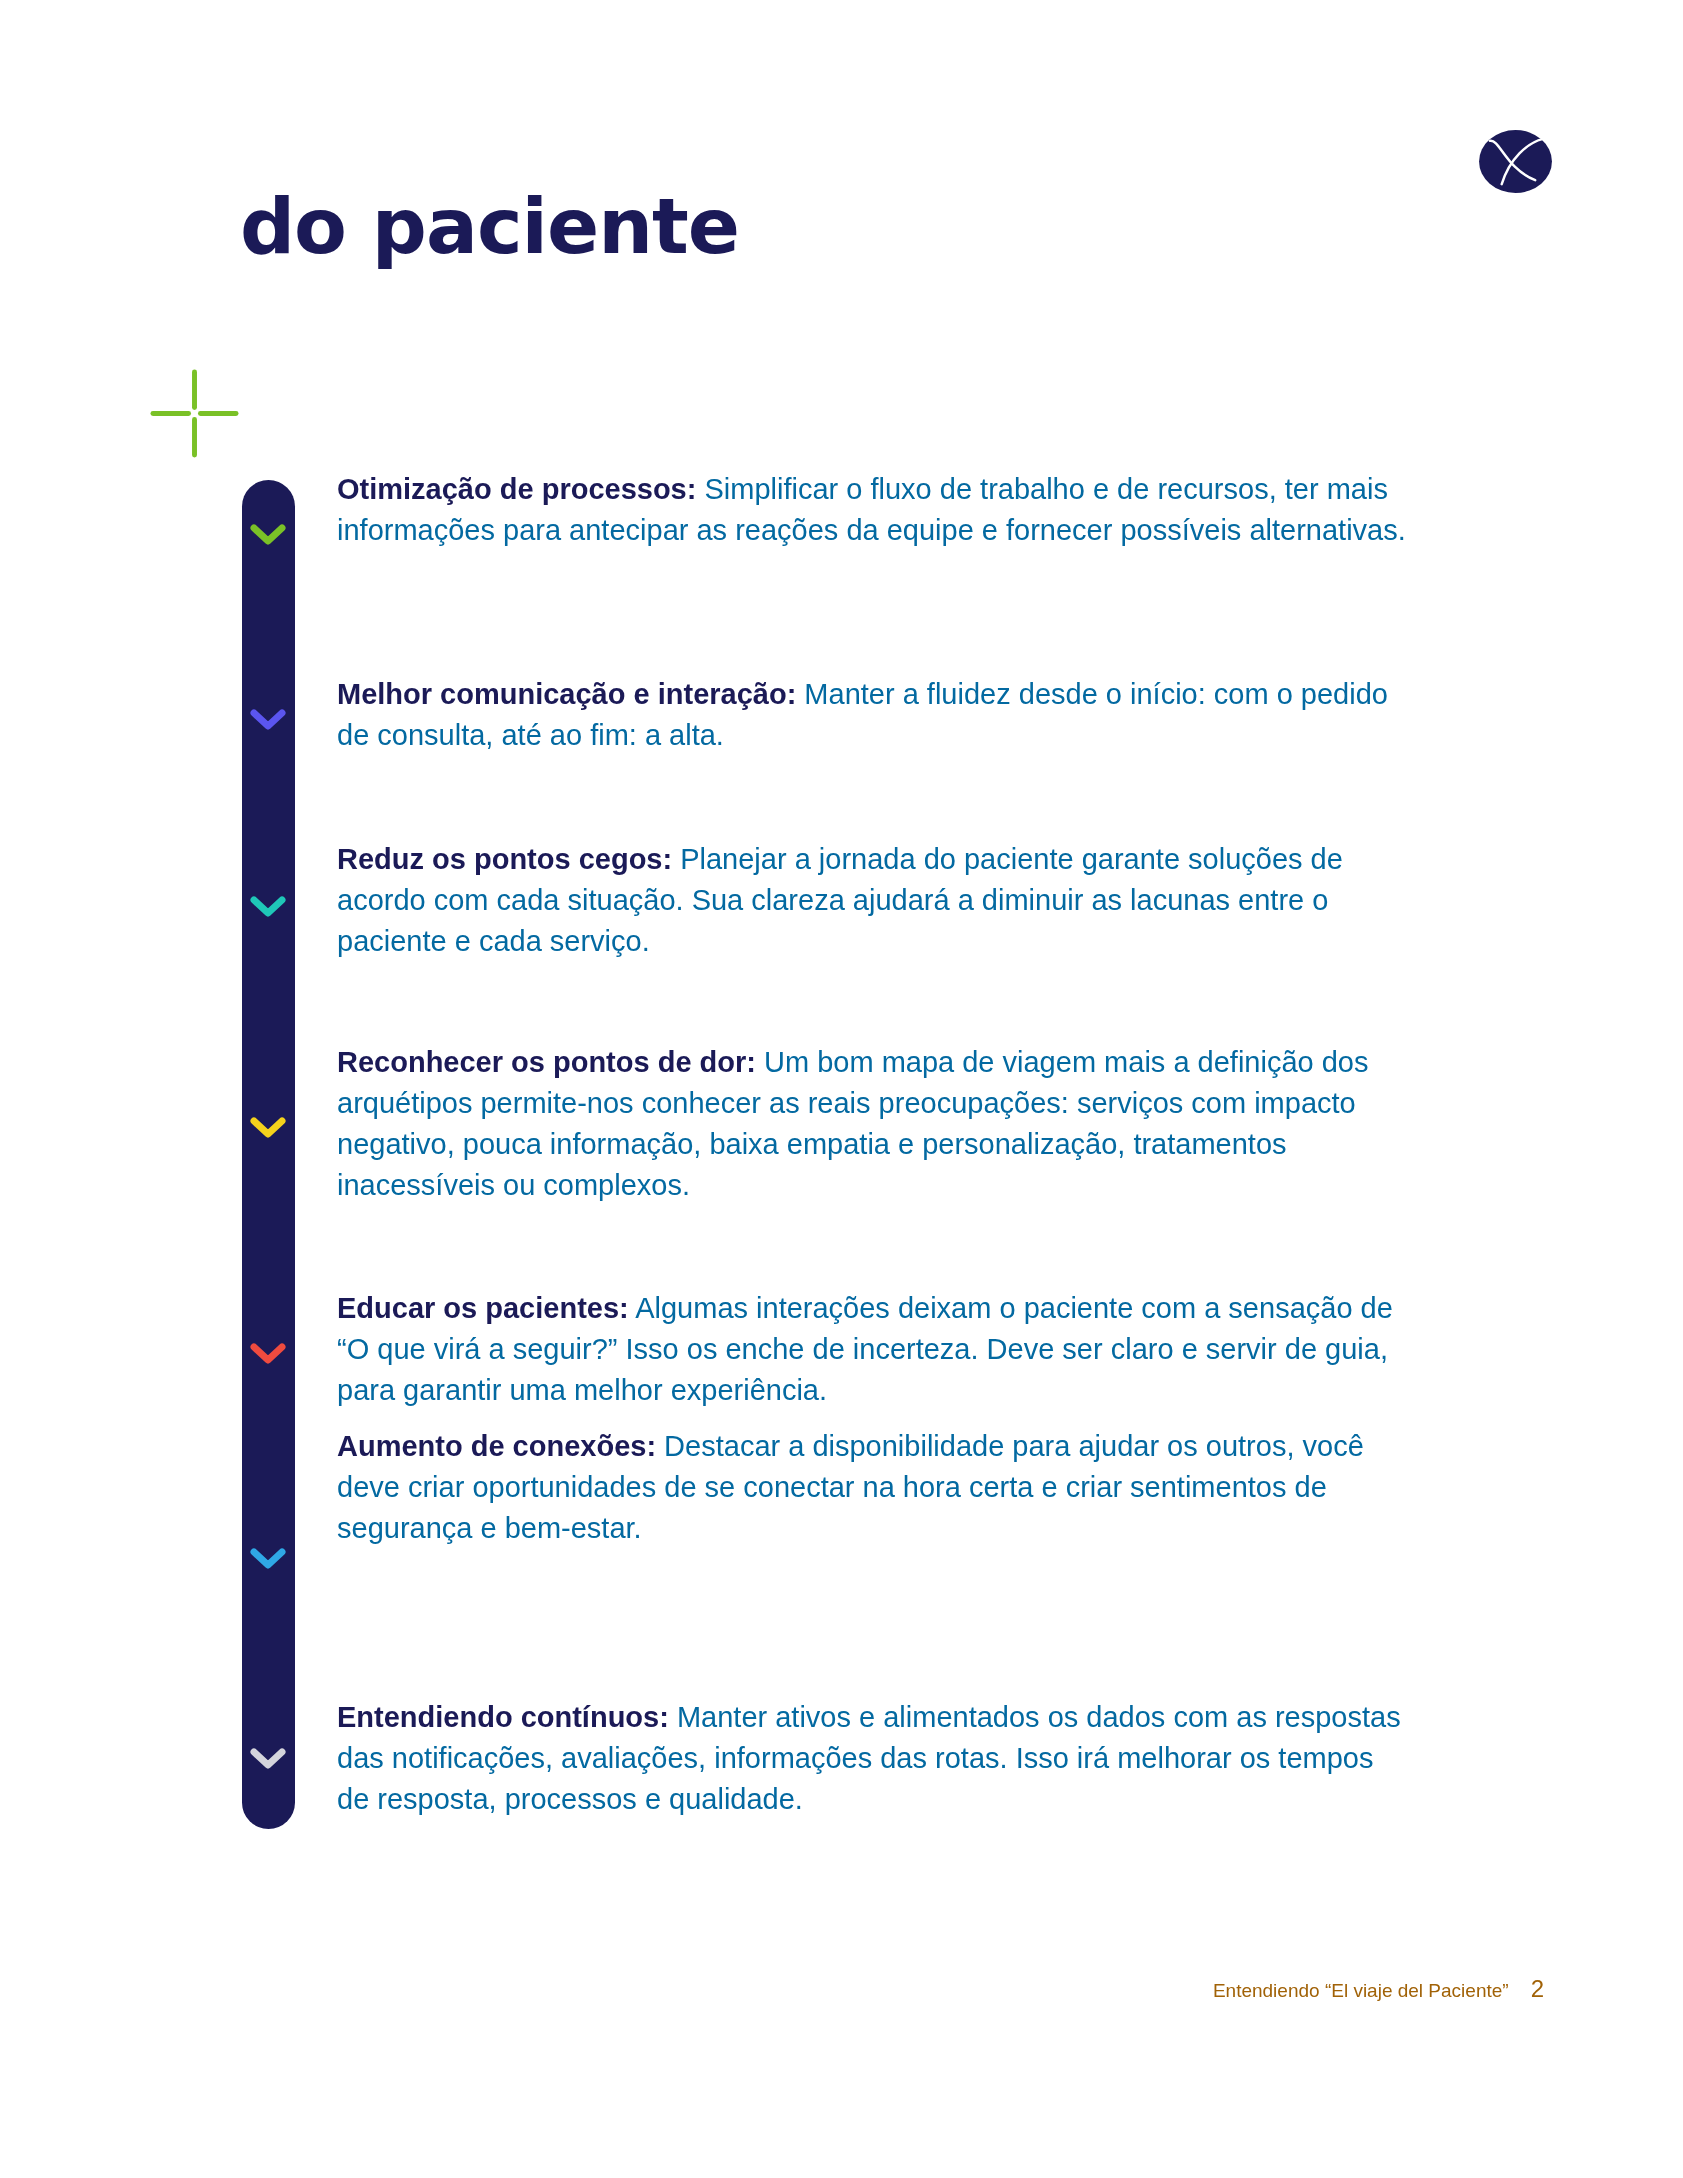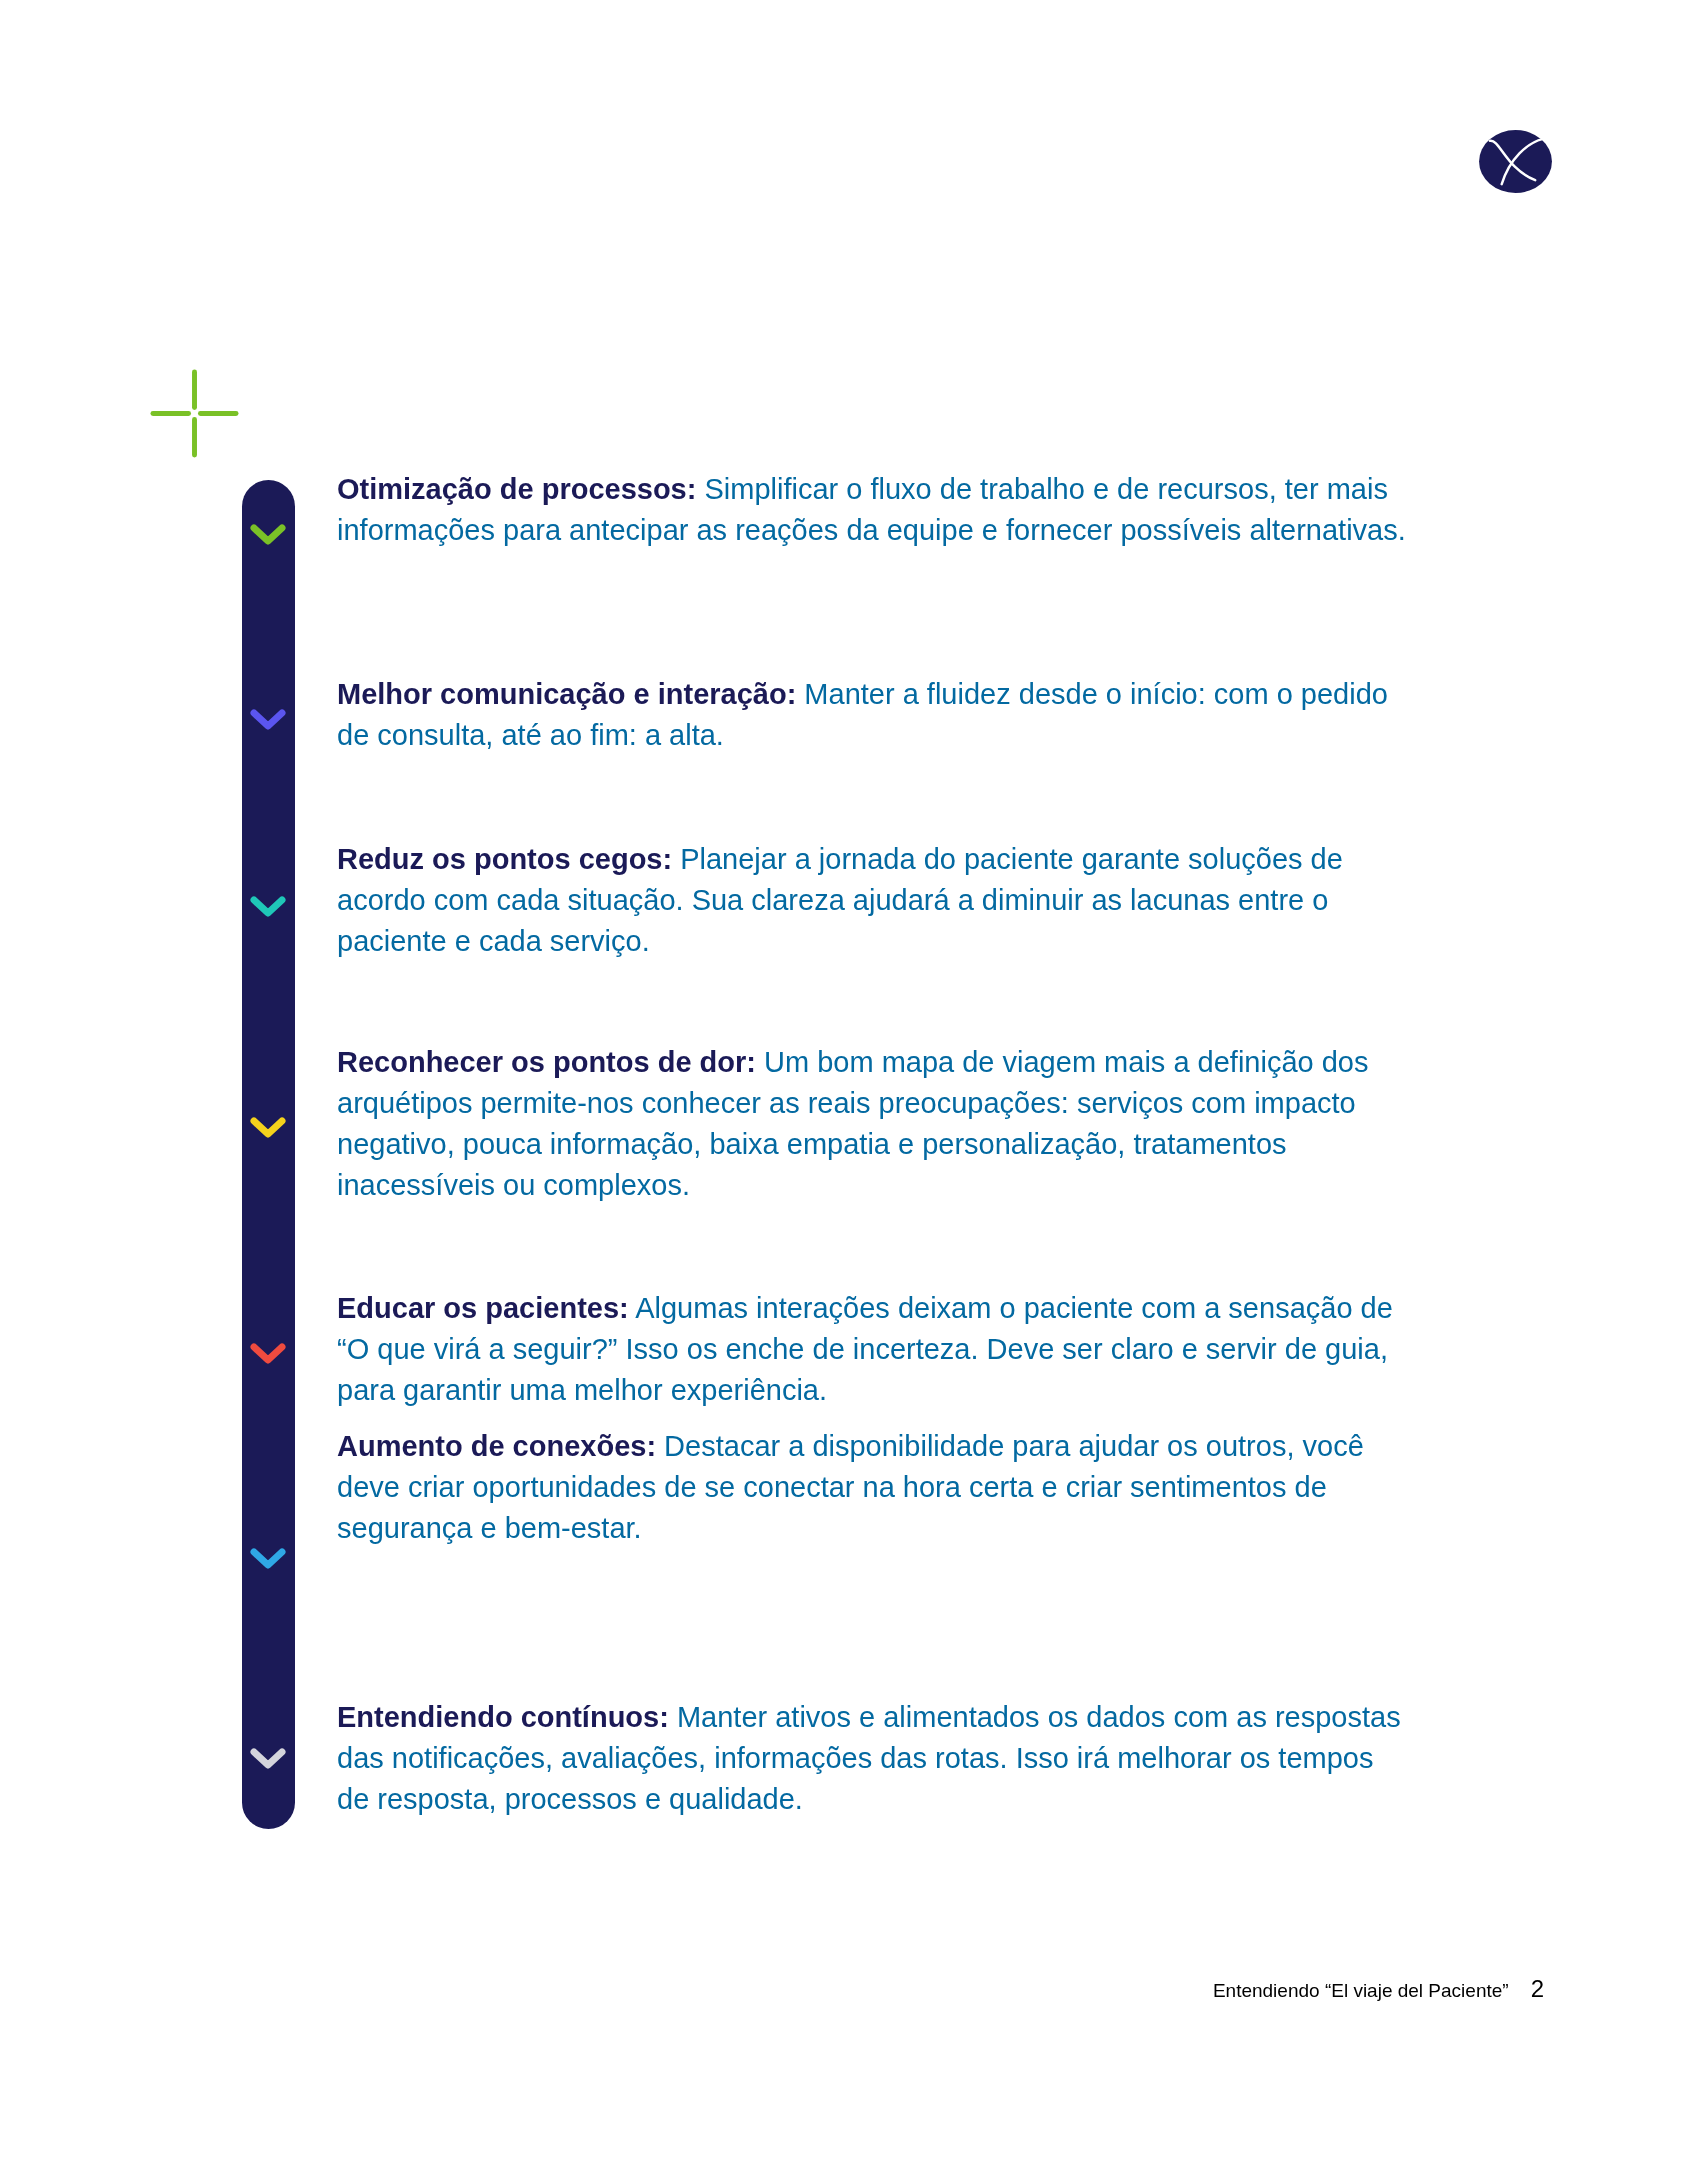--- a/index.html
+++ b/index.html
@@ -32,35 +32,36 @@
   }
   .item {
     position: absolute; left: 337px; width: 1069px;
     font-size: 29px; line-height: 41px; color: #1b1a57;
     font-family: "Liberation Sans", sans-serif;
   }
   .item .label { font-weight: bold; }
   .item .desc { font-weight: normal; color: #0369a1; }
   .footer {
     position: absolute; left: 1089px; top: 1975px; width: 455px; text-align: right;
-    font-size: 19px; color: #000000;
+    font-size: 19px; color: #a16207;
     font-family: "Liberation Sans", sans-serif;
   }
   .footer .page-num { font-size: 24px; margin-left: 22px; }
 </style>
 </head>
 <body>
 
 <svg class="logo" viewBox="0 0 76 66">
   <ellipse cx="38" cy="33" rx="37" ry="32" fill="#1b1a57"></ellipse>
   <path d="M12 12 C 22 10, 28 40, 58 52" stroke="#ffffff" stroke-width="2.5" fill="none" stroke-linecap="round"></path>
   <path d="M66 10 C 50 14, 32 30, 24 56" stroke="#ffffff" stroke-width="2.5" fill="none" stroke-linecap="round"></path>
 </svg>
 
 <h1 class="title">
+  <span>do paciente</span>
 </h1>
 
 <svg class="crosshair" viewBox="0 0 92 92">
   <g stroke="#7ac127" stroke-width="5" stroke-linecap="round">
     <line x1="46" y1="4" x2="46" y2="40"></line>
     <line x1="46" y1="52" x2="46" y2="88"></line>
     <line x1="4" y1="46" x2="40" y2="46"></line>
     <line x1="52" y1="46" x2="88" y2="46"></line>
   </g>
 </svg>

